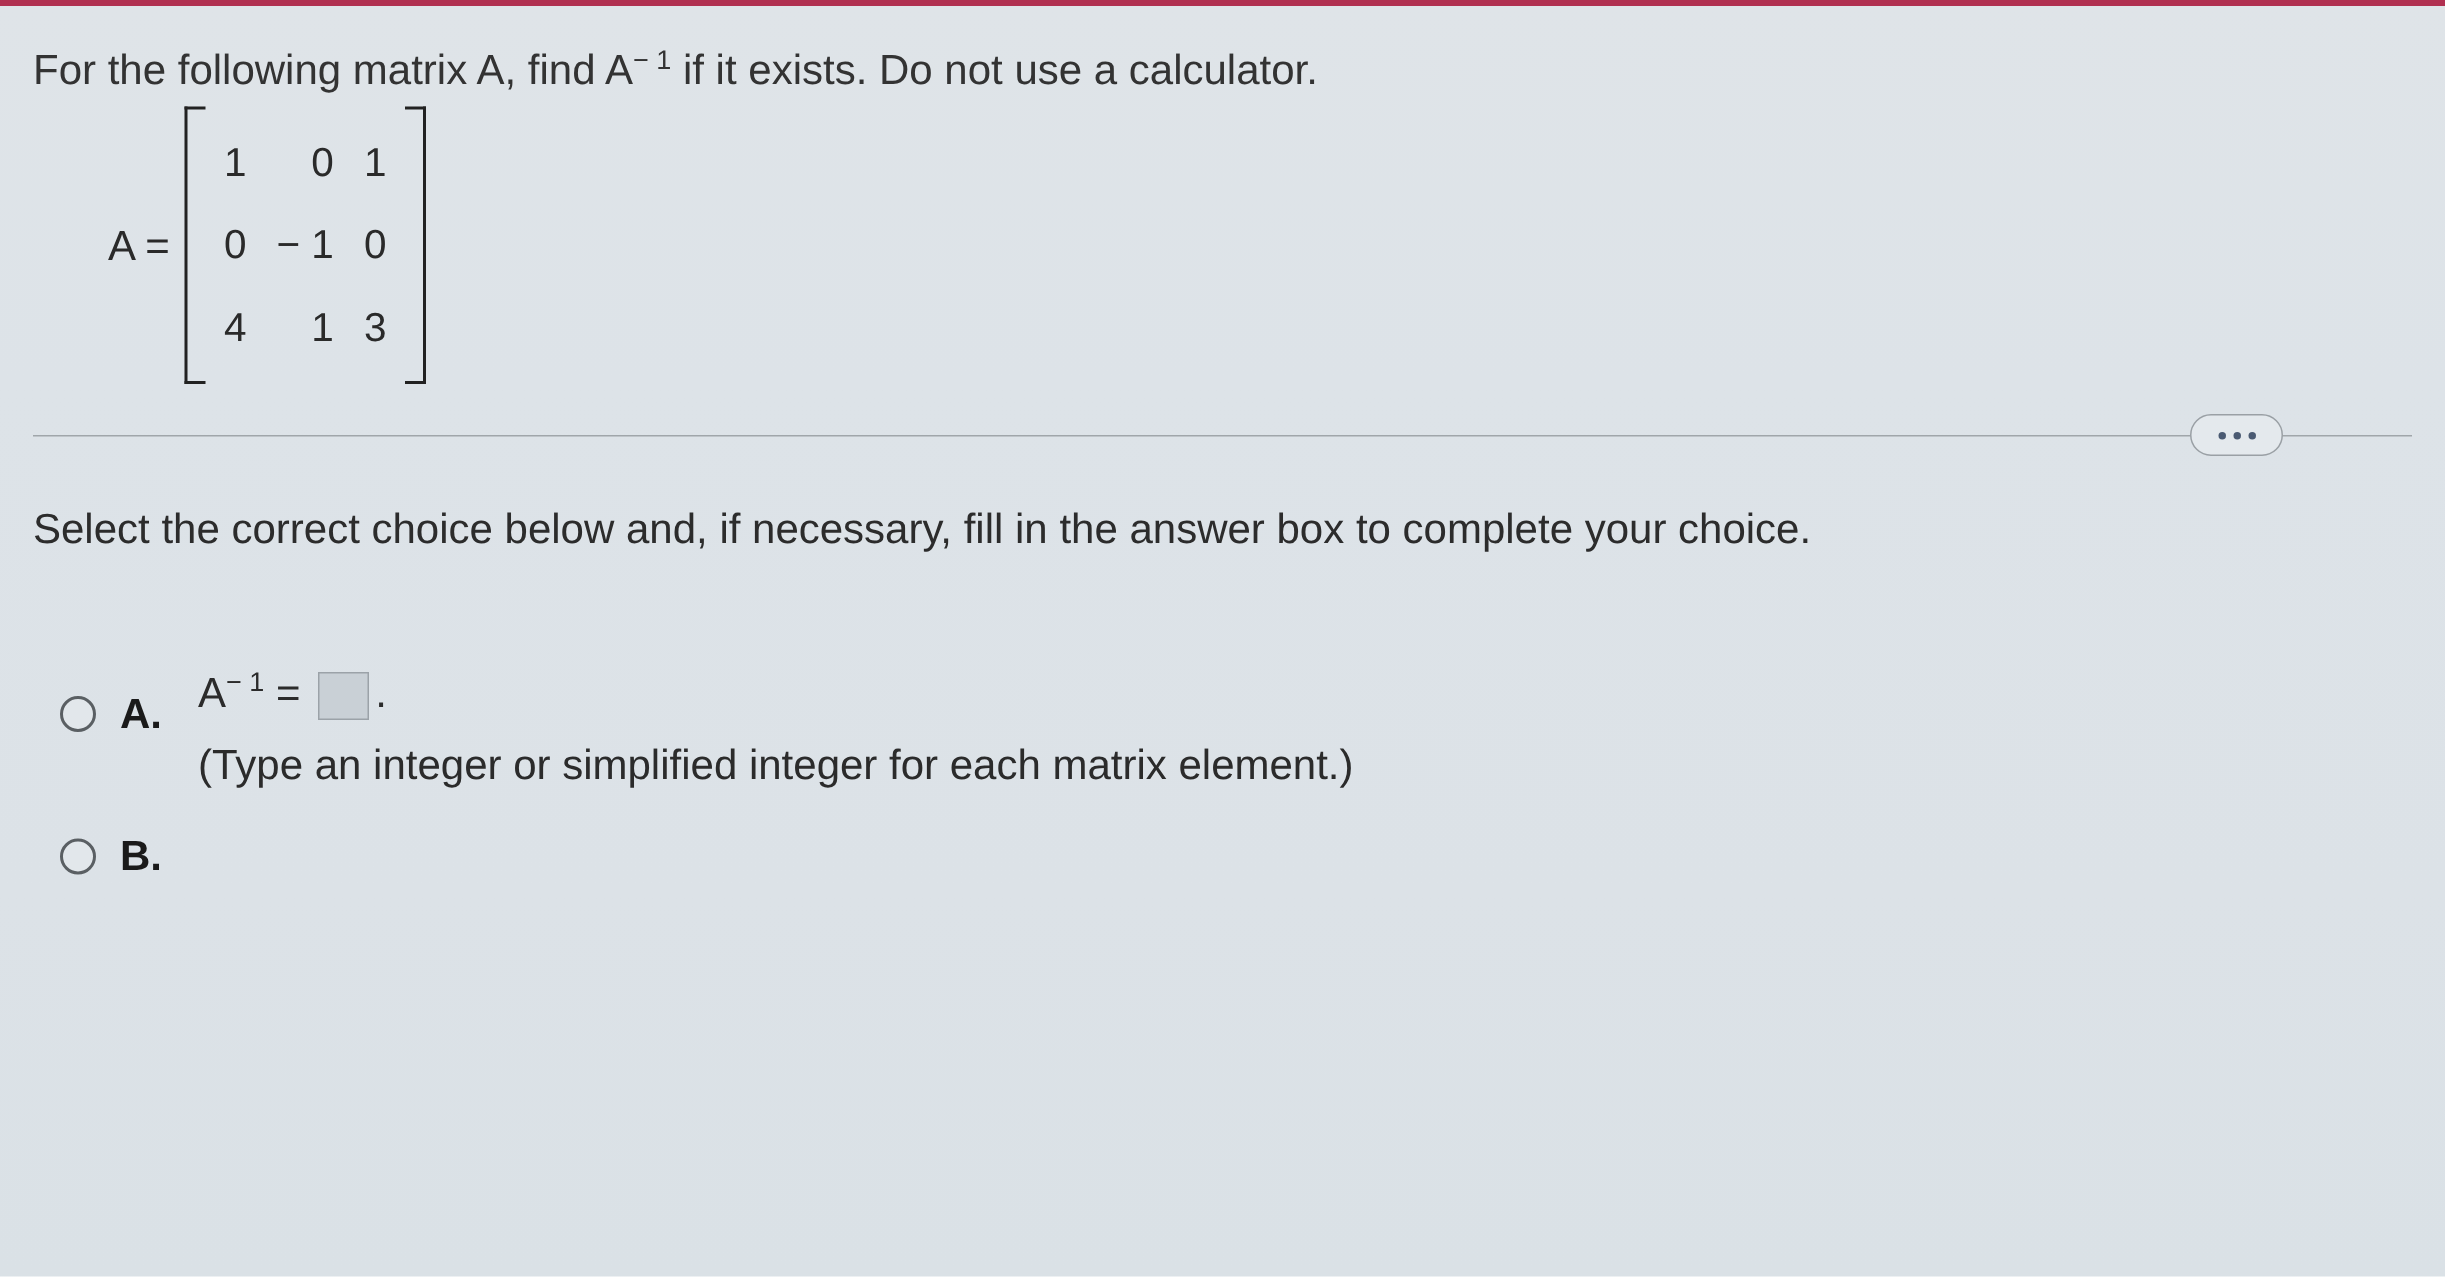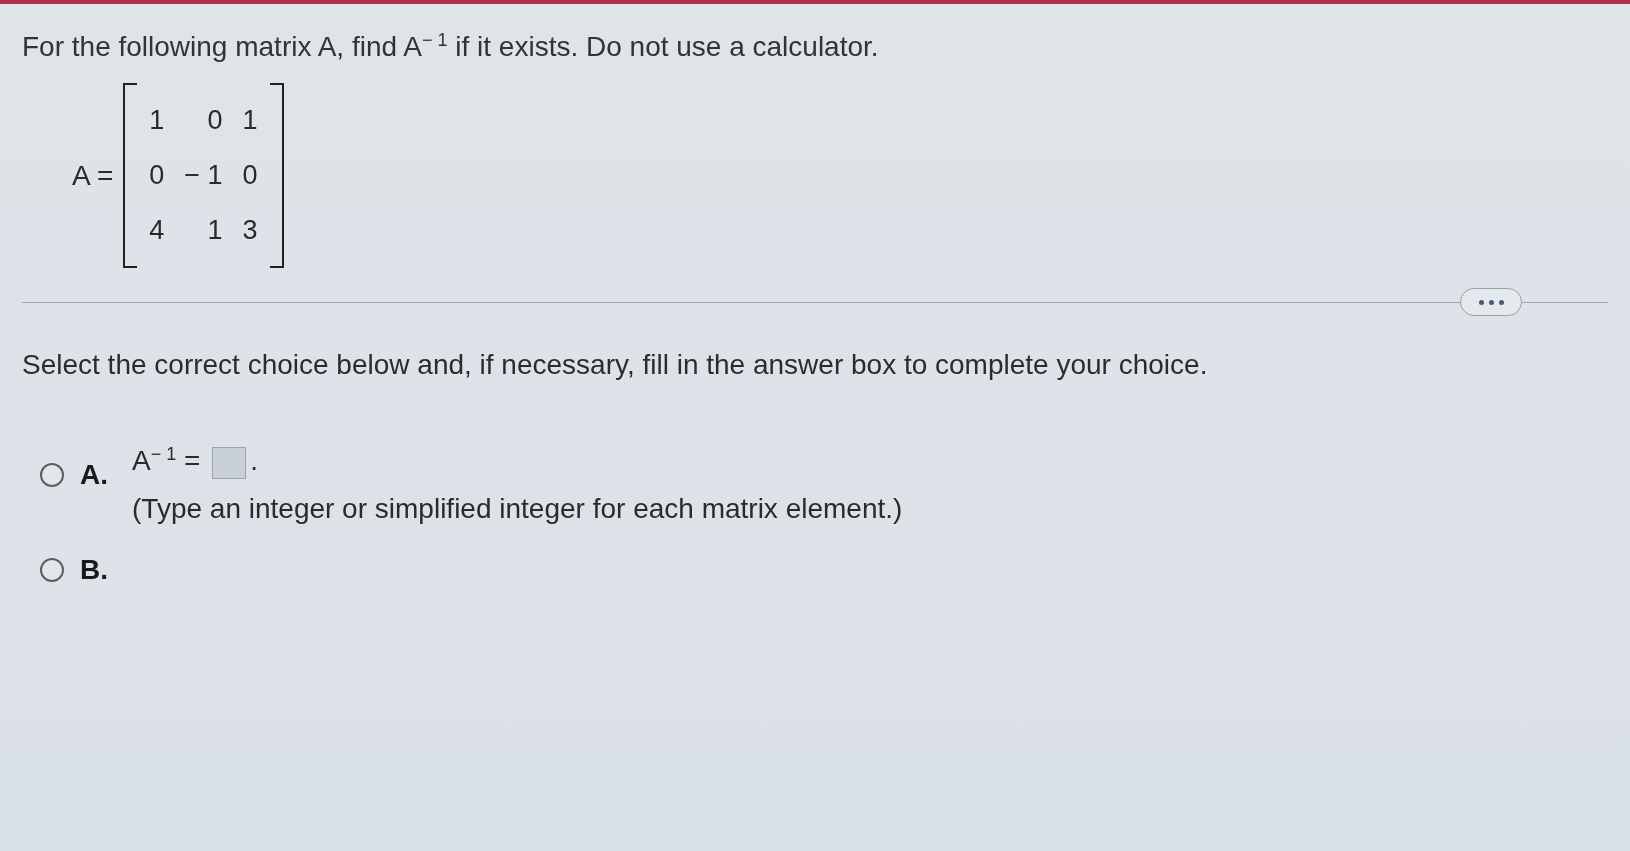--- a/index.html
+++ b/index.html
@@ -16,21 +16,21 @@
   .top-bar {
     position: absolute;
     top: 0; left: 0; right: 0;
     height: 4px;
     background: #b03050;
   }
   .question-line {
     font-size: 28px;
     color: #333;
     margin-top: 12px;
-    margin-bottom: 20px;
+    margin-bottom: 8px;
   }
   .sup { font-size: 18px; vertical-align: super; }
   .matrix-block {
     display: flex;
     align-items: center;
     margin-left: 50px;
     margin-top: 6px;
     margin-bottom: 10px;
   }
   .matrix-label {
@@ -84,21 +84,21 @@
   }
   .more-pill span {
     width: 5px; height: 5px;
     background: #4a5a72;
     border-radius: 50%;
   }
   .instruction {
     font-size: 28px;
     color: #2c2c2c;
     margin-top: 46px;
-    margin-bottom: 39px;
+    margin-bottom: 52px;
   }
   .choice-row {
     display: flex;
     align-items: center;
     margin-left: 18px;
     margin-bottom: 24px;
     gap: 16px;
   }
   .radio {
     width: 24px; height: 24px;

